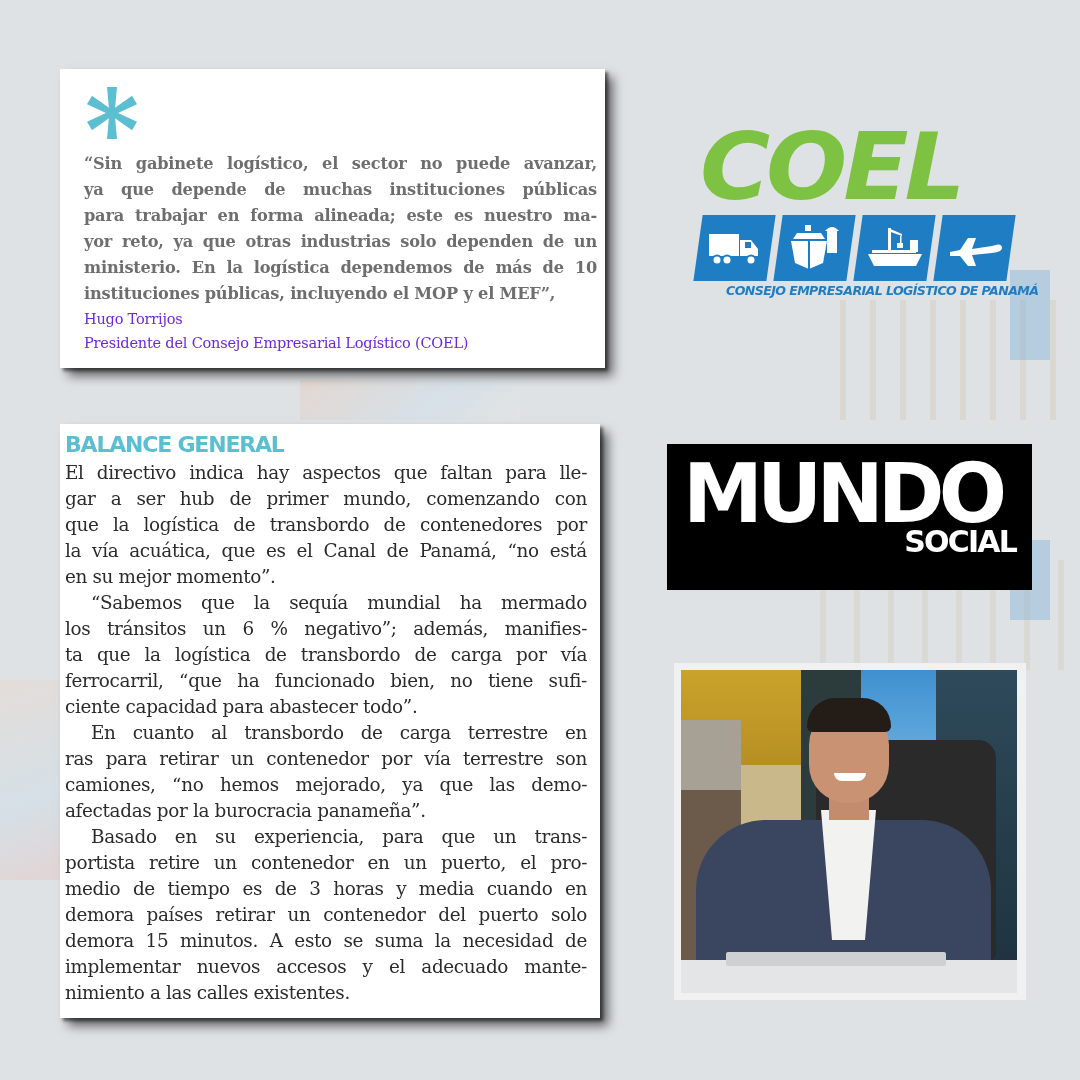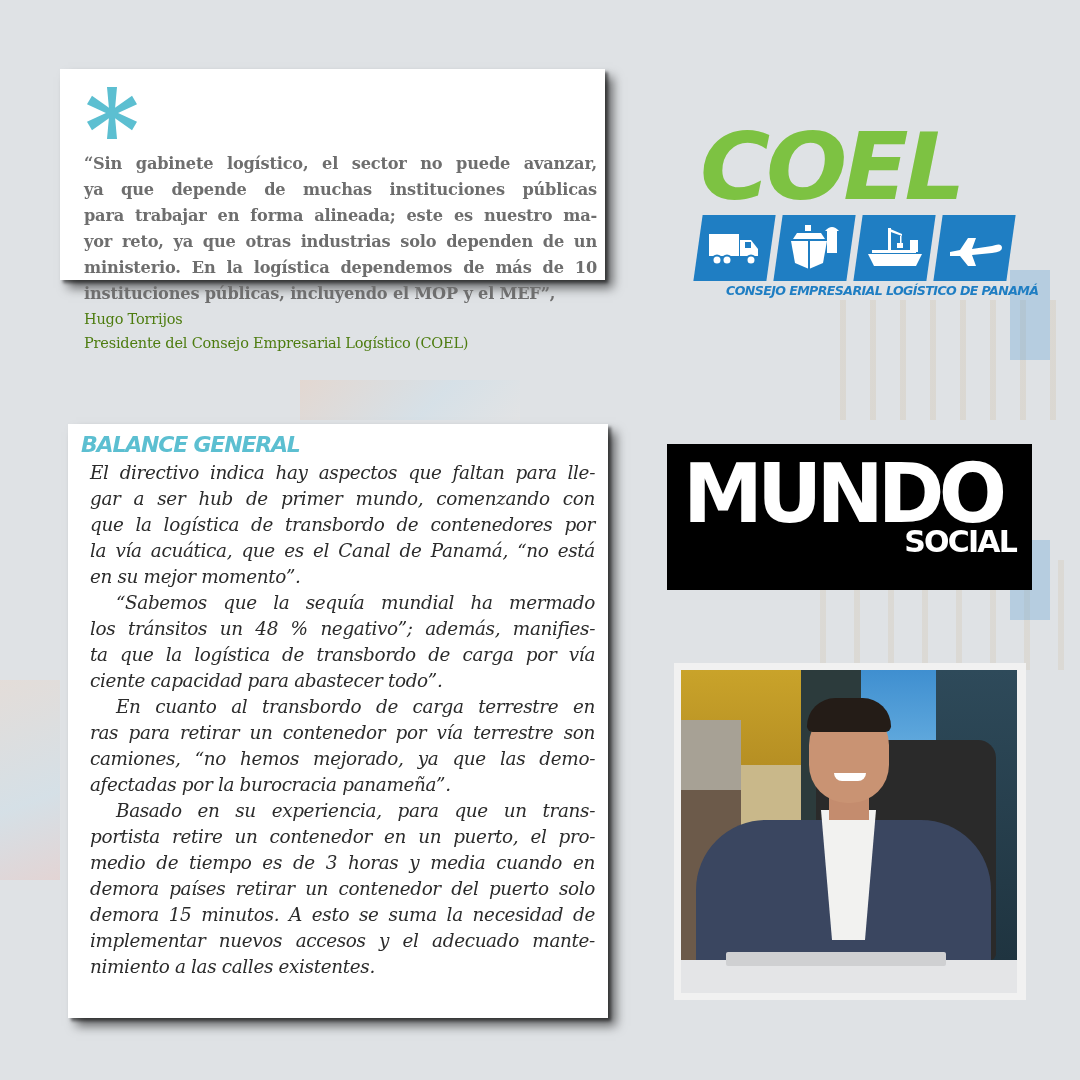--- a/index.html
+++ b/index.html
@@ -18,21 +18,21 @@
     .bg-stripe { position: absolute; opacity: 0.35; }
     .bg-stripe.s1 { left: 1010px; top: 270px; width: 40px; height: 90px; background: #6aa6d8; }
     .bg-stripe.s2 { left: 1010px; top: 540px; width: 40px; height: 80px; background: #6aa6d8; }
     .bg-stripe.s3 { left: 840px; top: 300px; width: 240px; height: 120px; background: repeating-linear-gradient(90deg, #cdb99a 0 6px, transparent 6px 30px); opacity: 0.25; }
     .bg-stripe.s4 { left: 820px; top: 560px; width: 260px; height: 110px; background: repeating-linear-gradient(90deg, #cdb99a 0 6px, transparent 6px 34px); opacity: 0.22; }
     .bg-stripe.s5 { left: 0; top: 680px; width: 60px; height: 200px; background: linear-gradient(160deg, #e9d6c9 0%, #c9dde8 60%, #e7c3bf 100%); opacity: 0.45; }
     .bg-stripe.s6 { left: 300px; top: 380px; width: 220px; height: 40px; background: linear-gradient(135deg, #e6cfc1, #cfdfe9 60%, #e4e4e4); opacity: 0.55; }
 
     
     .quote-card {
-      position: absolute; left: 60px; top: 69px; width: 545px; height: 211px;
+      position: absolute; left: 60px; top: 69px; width: 545px; height: 299px;
       background: #ffffff;
       box-shadow: 8px 8px 10px rgba(0,0,0,0.55), 3px 3px 3px rgba(0,0,0,0.5);
       padding: 18px 8px 0 24px;
     }
     .asterisk {
       width: 52px; height: 52px; margin-left: 2px; margin-bottom: 8px;
     }
     .quote-text {
       font-family: "DejaVu Serif", serif;
       font-weight: bold;
@@ -41,48 +41,46 @@
       color: #6e6e6e;
       text-align: justify;
       letter-spacing: -0.2px;
     }
     .quote-text .line { display: block; text-align: justify; text-align-last: justify; white-space: nowrap; }
     .quote-text .line.last { text-align-last: left; }
     .attrib-name, .attrib-role {
       font-family: "DejaVu Serif", serif;
       font-size: 14.5px;
       line-height: 24px;
-      color: #4d7c0f;
+      color: #6d28d9;
       letter-spacing: -0.2px;
     }
 
     
     .article-card {
-      position: absolute; left: 68px; top: 424px; width: 540px; height: 594px;
+      position: absolute; left: 60px; top: 424px; width: 540px; height: 594px;
       background: #ffffff;
       box-shadow: 8px 8px 10px rgba(0,0,0,0.55), 3px 3px 3px rgba(0,0,0,0.5);
-      padding: 8px 13px 0 13px;
-      font-style: italic;
+      padding: 8px 13px 0 5px;
     }
     .section-title {
       font-family: "DejaVu Sans", sans-serif;
       font-weight: bold;
       font-size: 22px;
       line-height: 26px;
       color: #5cbfd1;
       letter-spacing: -1.2px;
       margin-bottom: 2px;
     }
     .article-body {
       font-family: "DejaVu Serif", serif;
       font-size: 18.4px;
       line-height: 26px;
       color: #2b2b2b;
       letter-spacing: -0.35px;
-      margin-left: 9px;
     }
     .article-body .line { display: block; white-space: nowrap; text-align: justify; text-align-last: justify; }
     .article-body .line.last { text-align-last: left; }
     .article-body .line.indent { padding-left: 26px; }
 
     
     .coel-logo { position: absolute; left: 686px; top: 122px; width: 330px; height: 180px; }
     .coel-word {
       position: absolute; left: 14px; top: 0px;
       font-family: "DejaVu Sans", sans-serif;
@@ -186,22 +184,23 @@
 
 <div class="article-card">
   <div class="section-title">BALANCE GENERAL</div>
   <div class="article-body">
     <span class="line">El directivo indica hay aspectos que  faltan para lle-</span>
     <span class="line">gar a ser hub de primer mundo, comenzando con</span>
     <span class="line">que la logística de transbordo de contenedores por</span>
     <span class="line">la vía acuática, que es el Canal de Panamá, “no está</span>
     <span class="line last">en su mejor momento”.</span>
     <span class="line indent">“Sabemos que la sequía mundial ha mermado</span>
-    <span class="line">los tránsitos un 48 % negativo”; además, manifies-</span>
+    <span class="line">los tránsitos un 6 % negativo”; además, manifies-</span>
     <span class="line">ta que la logística de transbordo de carga por vía</span>
+    <span class="line">ferrocarril, “que ha funcionado bien, no tiene sufi-</span>
     <span class="line last">ciente capacidad para abastecer todo”.</span>
     <span class="line indent">En cuanto al transbordo de carga terrestre en</span>
     <span class="line">ras para retirar un contenedor por vía terrestre son</span>
     <span class="line">camiones, “no hemos mejorado, ya que las demo-</span>
     <span class="line last">afectadas por la burocracia panameña”.</span>
     <span class="line indent">Basado en su experiencia, para que un trans-</span>
     <span class="line">portista retire un contenedor en un puerto, el pro-</span>
     <span class="line">medio de tiempo es de 3 horas y media cuando en</span>
     <span class="line">demora países retirar un contenedor del puerto solo</span>
     <span class="line">demora 15 minutos. A esto se suma la necesidad de</span>

